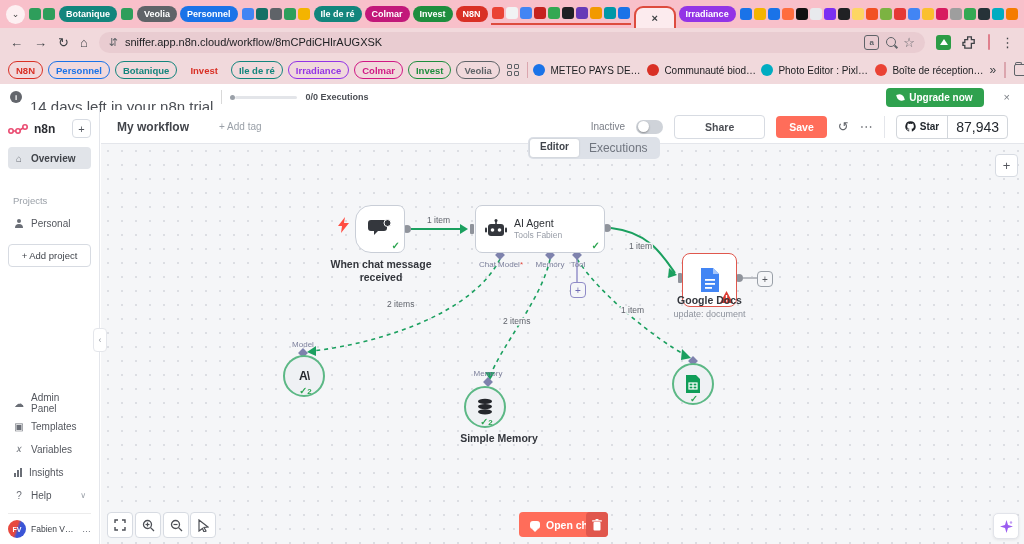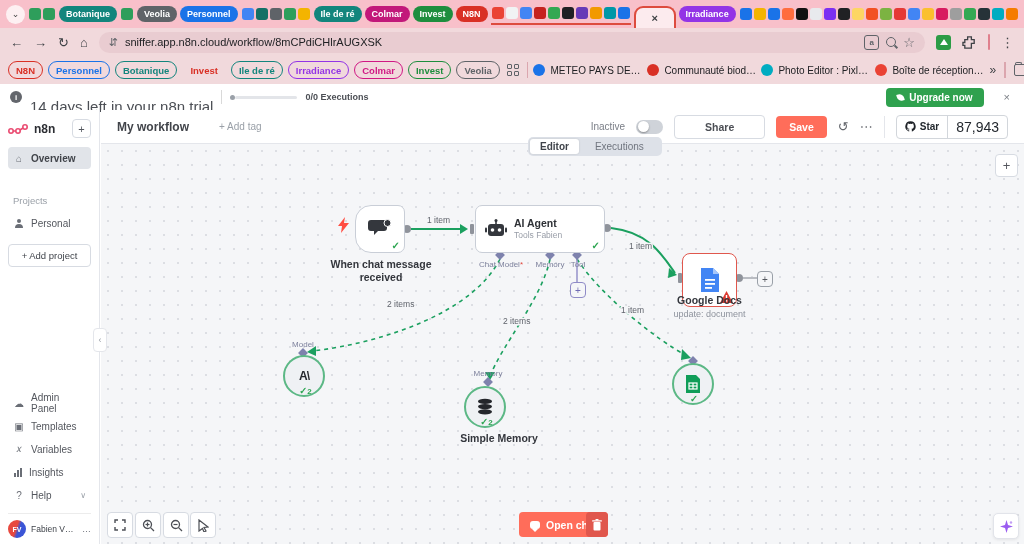--- a/index.html
+++ b/index.html
@@ -131,32 +131,32 @@
   .gh-label{font-size:10px;font-weight:bold;color:#24292f;}
   .gh-count{font-size:14px;color:#24292f;padding:0 8px;}
 
   
   .canvas{position:absolute;left:101px;top:144px;right:0;bottom:0;background:#f5f6f8;
           background-image:radial-gradient(#dcdee3 1px,transparent 1.2px);background-size:14px 14px;}
   .wires{position:absolute;left:0;top:0;width:923px;height:400px;}
   .seg{position:absolute;left:427px;top:-7px;background:#dde1e8;border-radius:5px;padding:2px;
        display:flex;z-index:5;}
   .seg-on{background:#fff;border-radius:3px;padding:2px 10px;font-size:10px;color:#3f434a;font-weight:bold;box-shadow:0 0 2px rgba(0,0,0,.15);}
-  .seg-off{padding:2px 16px;font-size:10px;color:#70757f;}
+  .seg-off{padding:2px 10px;font-size:12px;color:#70757f;}
   .add-node-btn{position:absolute;left:894px;top:10px;width:21px;height:21px;background:#fff;
                 border:1px solid #d7dbe2;border-radius:4px;display:flex;align-items:center;
                 justify-content:center;font-size:13px;color:#54575e;z-index:4;}
   .node{position:absolute;background:#fff;border:1.6px solid #c9ced7;box-sizing:border-box;z-index:2;}
   .node-trigger{left:254px;top:61px;width:50px;height:48px;border-radius:16px 7px 7px 16px;
                 display:flex;align-items:center;justify-content:center;}
   .node-agent{left:374px;top:61px;width:130px;height:48px;border-radius:7px;display:flex;
               align-items:center;gap:7px;padding:0 9px;}
   .node-docs{left:581px;top:109px;width:55px;height:54px;border-radius:8px;display:flex;
              align-items:center;justify-content:center;}
-  .agent-name{font-size:10.5px;font-weight:bold;color:#2e3136;line-height:1.25;}
+  .agent-name{font-size:10.5px;font-weight:normal;color:#2e3136;line-height:1.25;}
   .agent-sub{font-size:8.5px;color:#989da7;line-height:1.25;}
   .node-check{position:absolute;right:4px;bottom:1px;font-size:10px;font-weight:bold;}
   .bolt{position:absolute;left:237px;top:73px;z-index:3;}
   .warn{position:absolute;right:3px;bottom:3px;}
   .n-label{position:absolute;text-align:center;font-size:10.5px;font-weight:bold;color:#33363c;
            line-height:1.2;z-index:2;}
   .n-sub{font-size:9px;color:#8d929c;font-weight:normal;margin-top:2px;}
   .port-label{position:absolute;text-align:center;font-size:8px;color:#7d819c;z-index:2;}
   .req{color:#e0493f;}
   .mini-plus{position:absolute;width:14px;height:14px;background:#f5f6f8;border:1.2px solid #8f8bc7;

